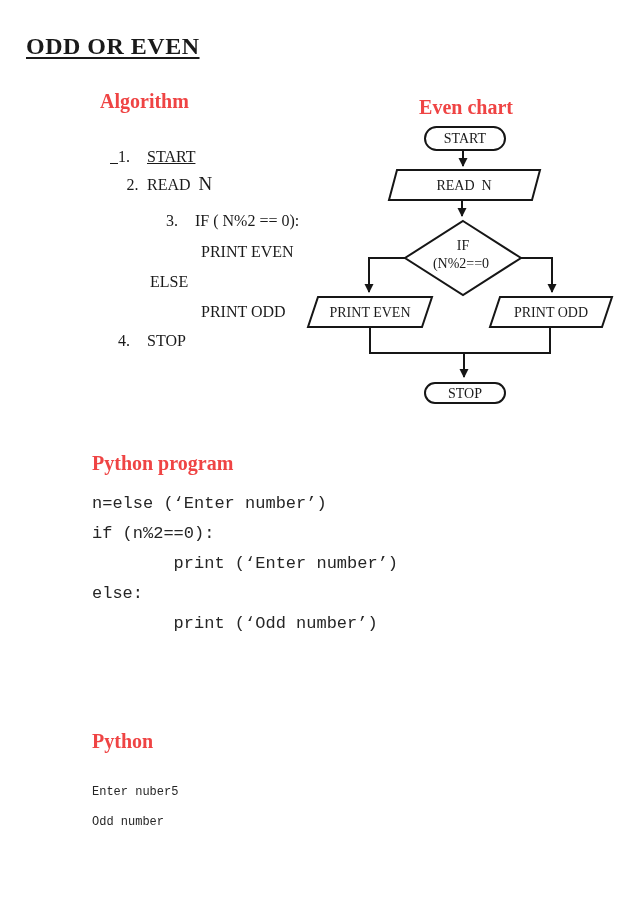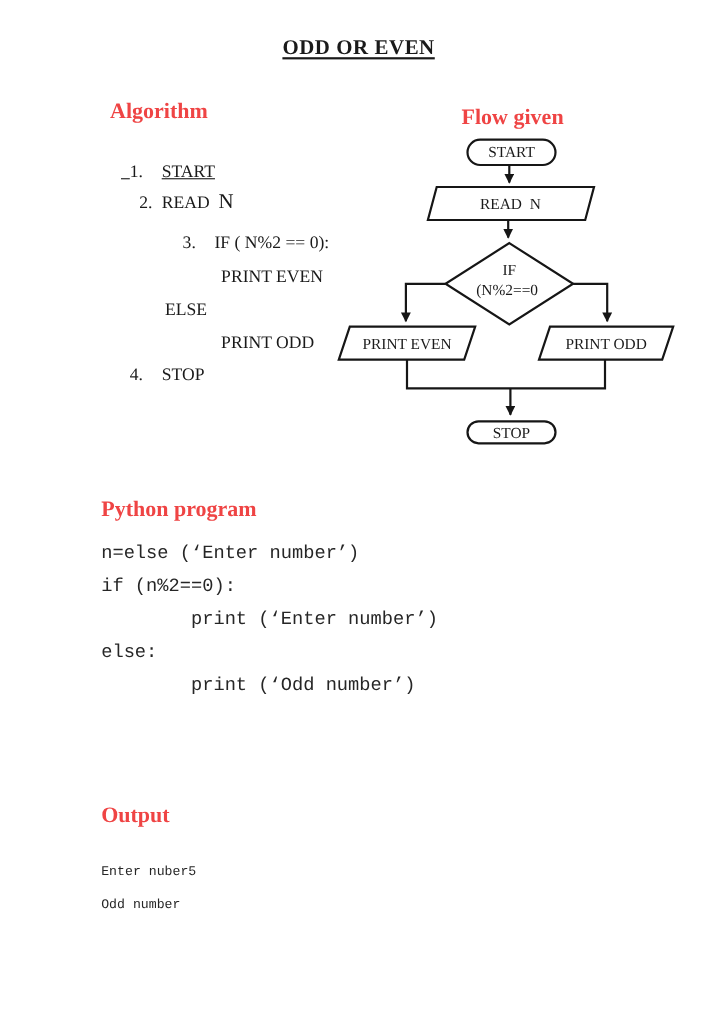--- a/index.html
+++ b/index.html
@@ -7,22 +7,21 @@
     width:638px;height:922px;
     background:#ffffff;
     position:relative;
     font-family:"Liberation Serif","DejaVu Serif",serif;
     color:#1a1a1a;
     overflow:hidden;
   }
   .abs{position:absolute;}
   .page-title{
     top:33px;left:26px;width:600px;
-    text-align:center;
-    font-size:19px;font-weight:bold;
+    font-size:24px;font-weight:bold;
     letter-spacing:0.5px;
     text-decoration:underline;
     text-decoration-thickness:2px;
     text-underline-offset:3px;
   }
   .section-heading{
     font-size:20px;font-weight:bold;color:#ef4444;
   }
   .algo-line{
     font-size:16px;line-height:22px;white-space:pre;color:#1a1a1a;
@@ -67,21 +66,21 @@
 <div class="abs algo-line" style="left:142px;top:249px;">
   <span>ELSE</span>
 </div>
 <div class="abs algo-line" style="left:193px;top:279px;">
   <span>PRINT ODD</span>
 </div>
 <div class="abs algo-line" style="left:110px;top:308px;">
   <span class="algo-num">4.</span><span>STOP</span>
 </div>
 
-<div class="abs section-heading" style="left:401px;top:96px;width:130px;text-align:center;">Flow given</div>
+<div class="abs section-heading" style="left:401px;top:96px;width:130px;text-align:center;">Even chart</div>
 
 <svg class="flowchart" width="638" height="430" viewBox="0 0 638 430">
   <defs>
     <marker id="arrow" markerUnits="userSpaceOnUse" markerWidth="12" markerHeight="12" refX="8" refY="4.5" orient="auto">
       <path d="M0,0 L9,4.5 L0,9 Z" fill="#161616"></path>
     </marker>
   </defs>
 
   <rect class="shape" x="425" y="127" width="80" height="23" rx="11.5"></rect>
   <text x="465" y="143">START</text>
@@ -116,18 +115,18 @@
 <div class="abs section-heading" style="left:92px;top:452px;">Python program</div>
 
 <div class="abs" style="left:92px;top:489px;">
   <div class="code-line">n=else (‘Enter number’)</div>
   <div class="code-line">if (n%2==0):</div>
   <div class="code-line">        print (‘Enter number’)</div>
   <div class="code-line">else:</div>
   <div class="code-line">        print (‘Odd number’)</div>
 </div>
 
-<div class="abs section-heading" style="left:92px;top:730px;">Output</div>
+<div class="abs section-heading" style="left:92px;top:730px;">Python</div>
 
 <div class="abs" style="left:92px;top:777px;">
   <div class="out-line">Enter nuber5</div>
   <div class="out-line">Odd number</div>
 </div>
 
 </body></html>

